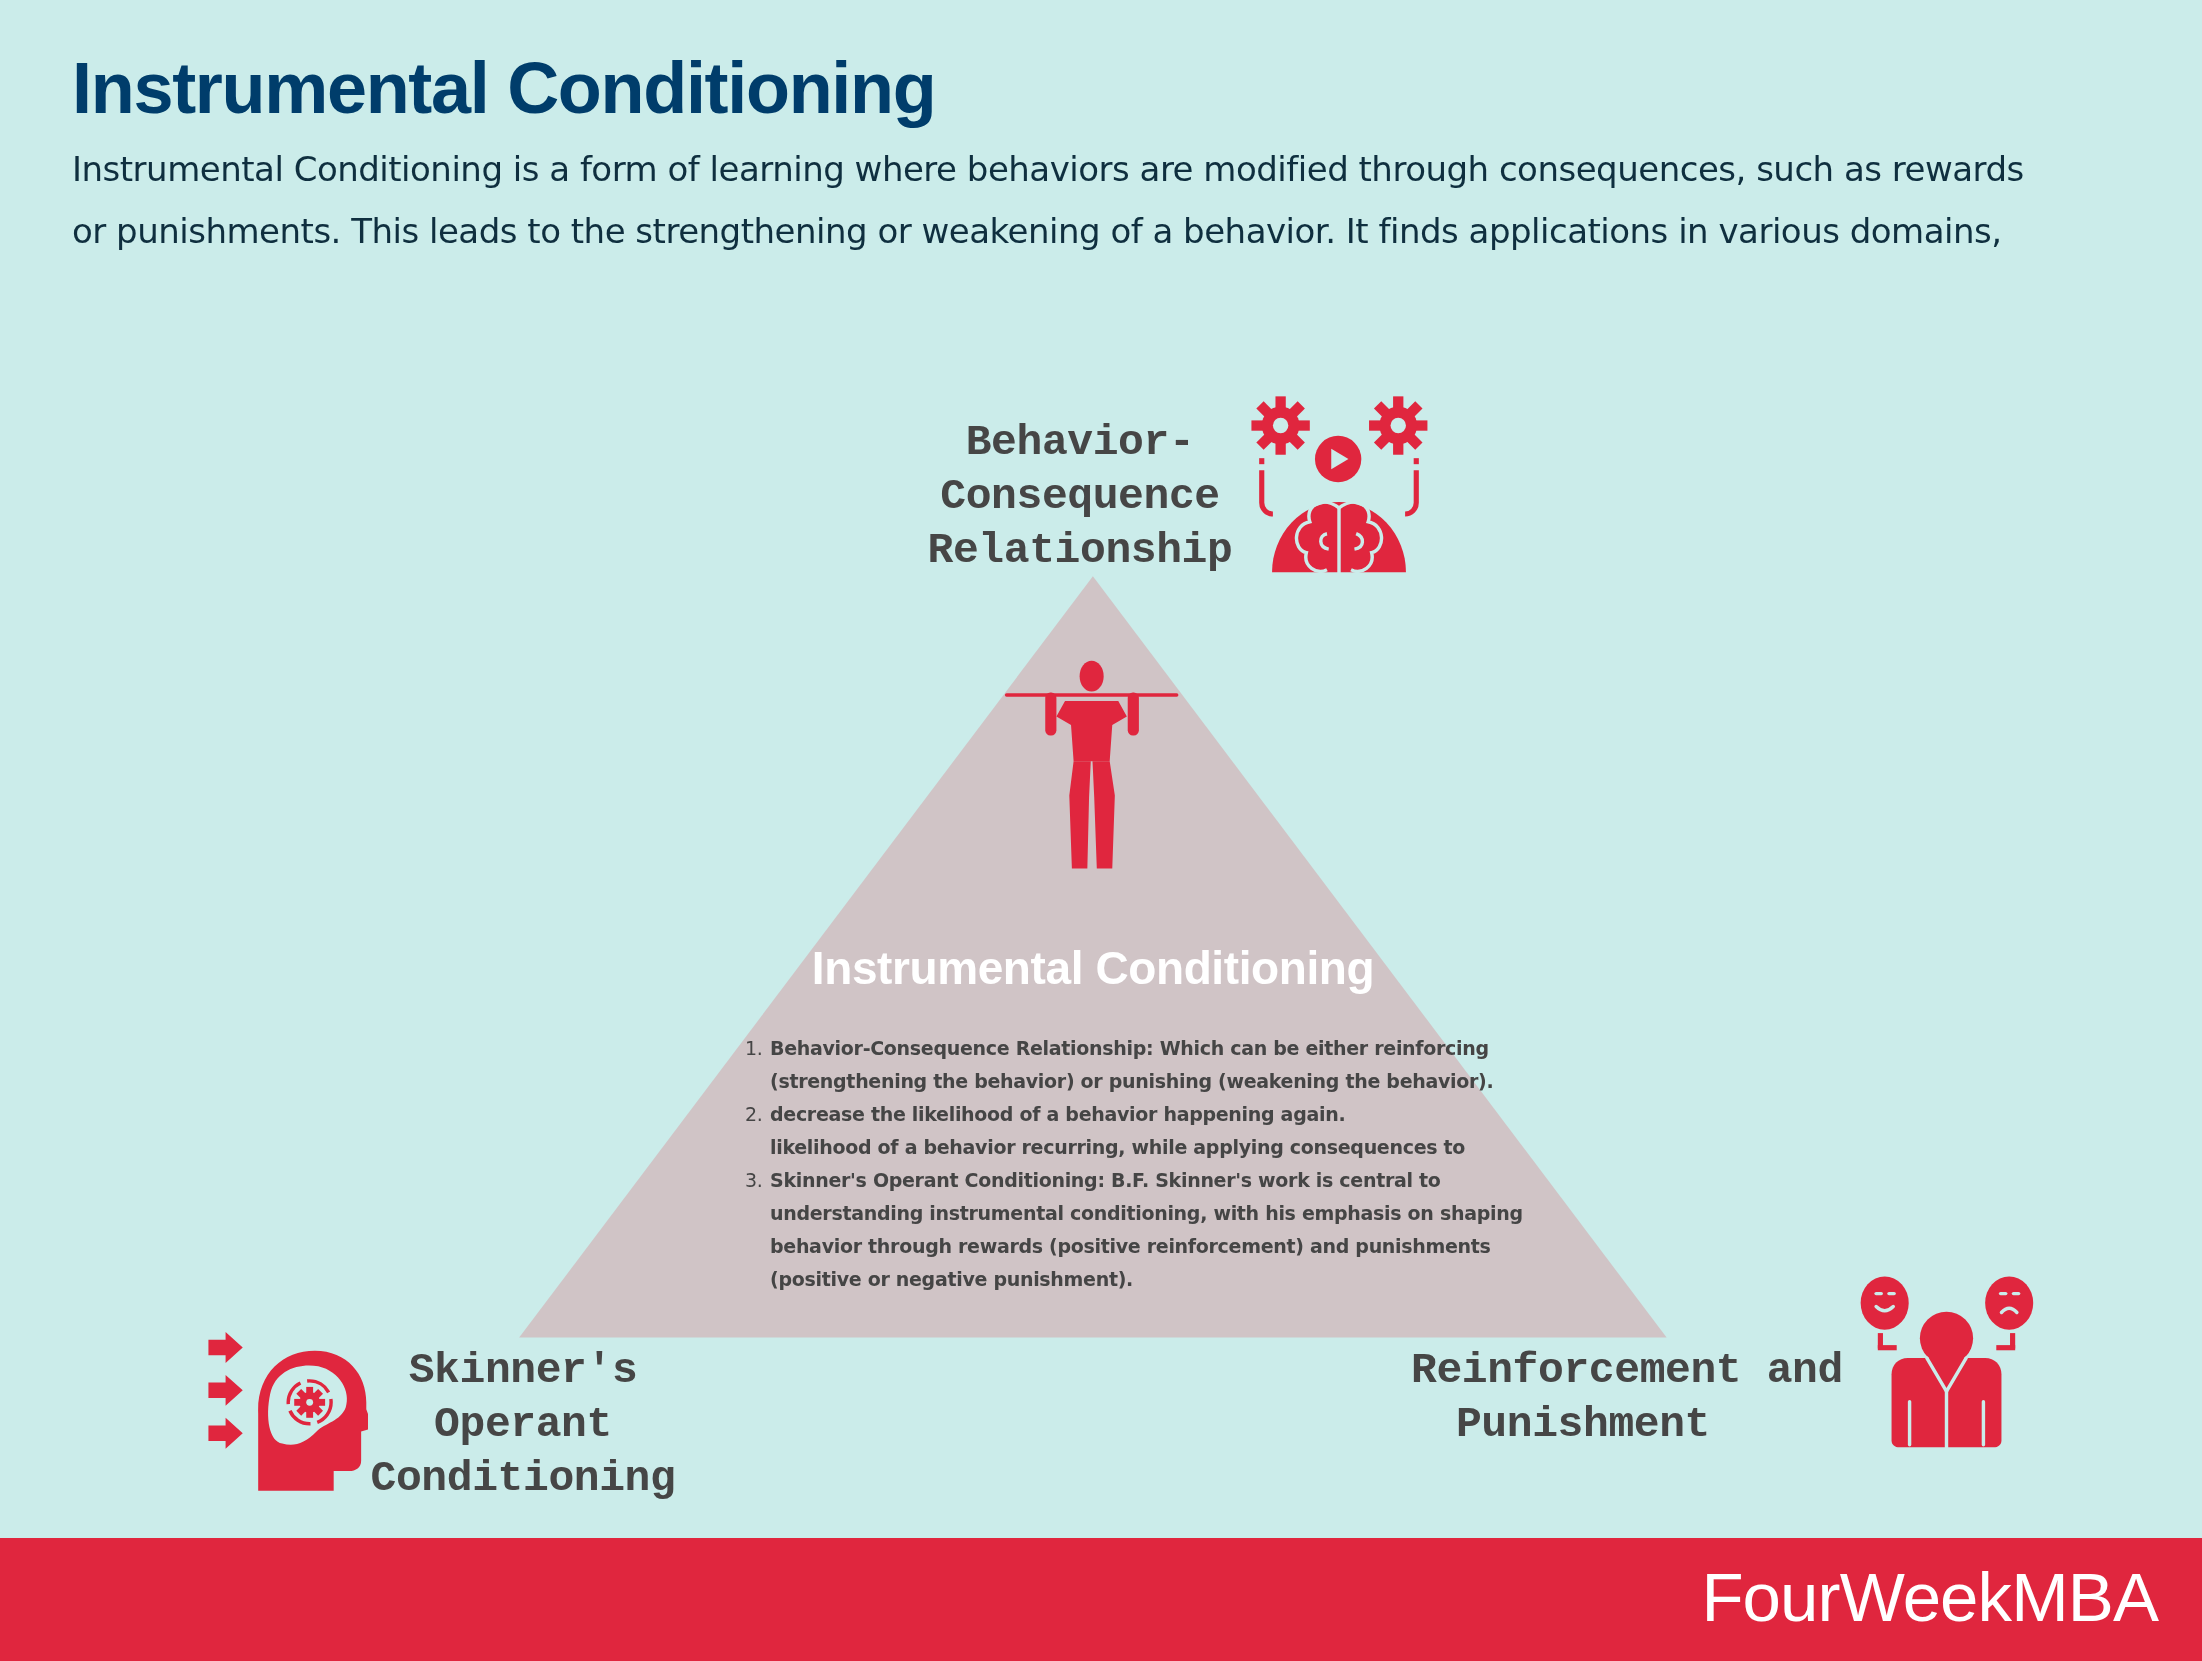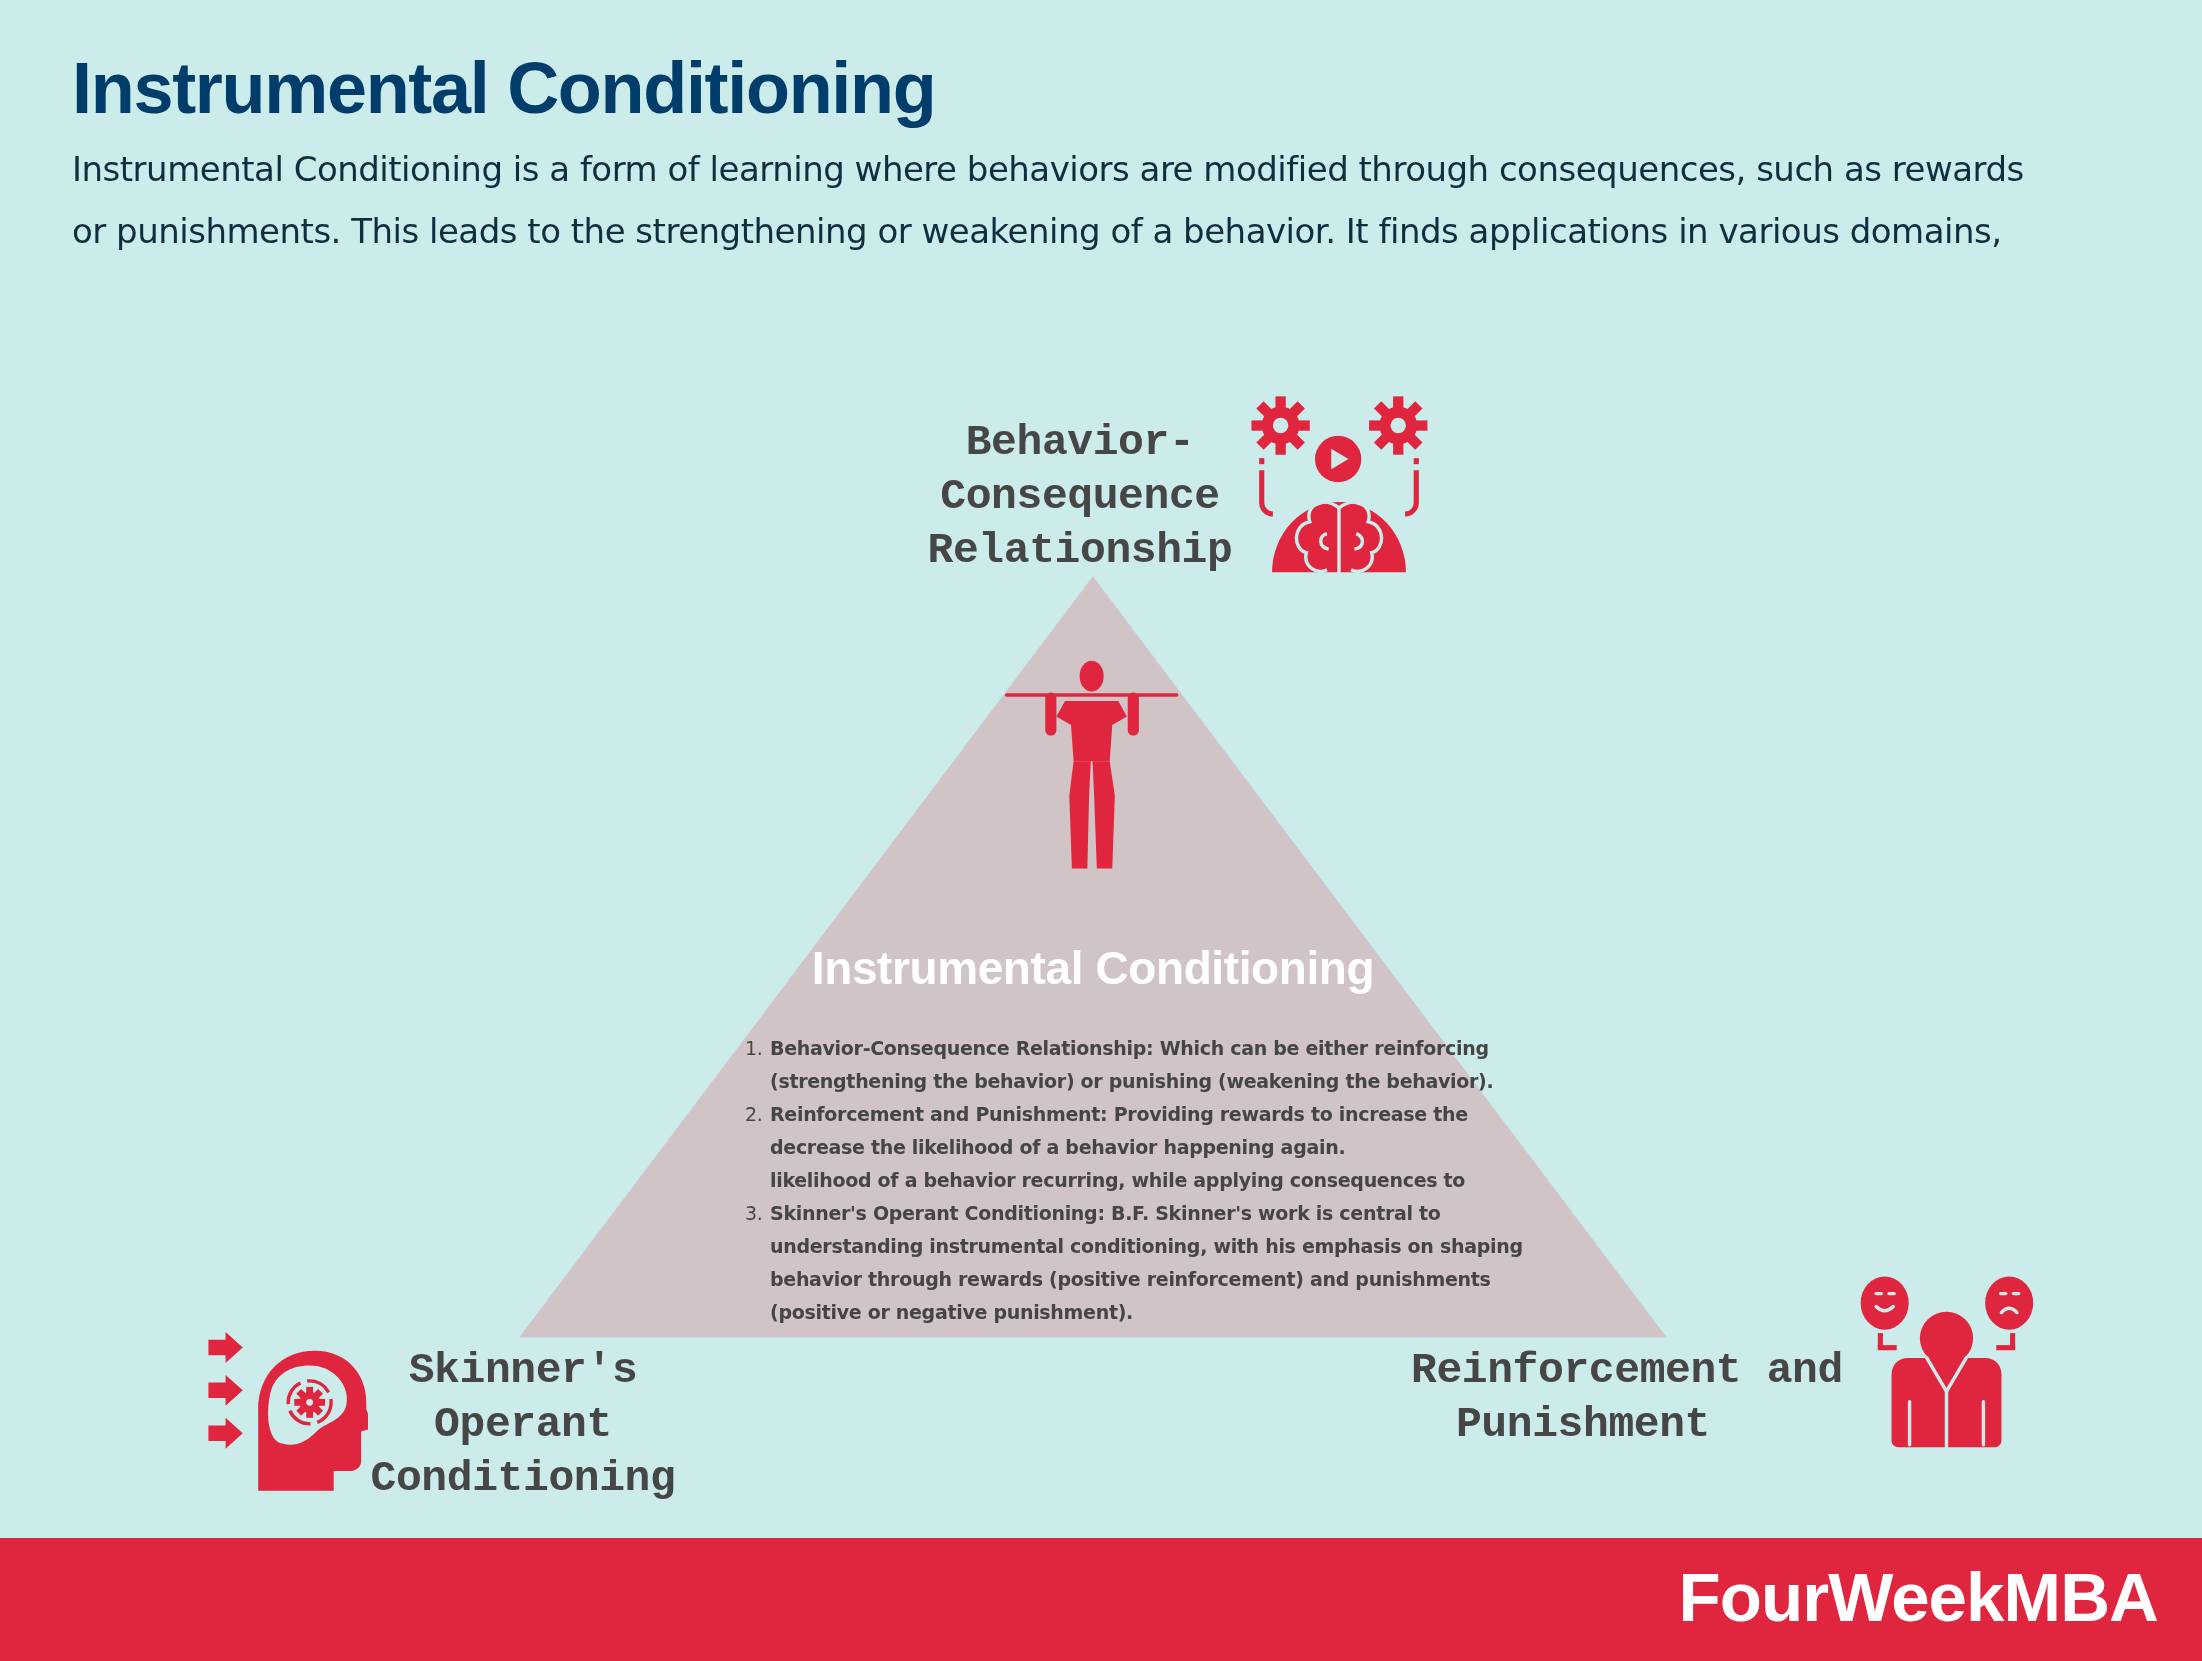--- a/index.html
+++ b/index.html
@@ -42,21 +42,21 @@
     letter-spacing: -0.3px;
   }
   .point { position: relative; padding-left: 25px; }
   .point .num { position: absolute; left: 0; top: 0; font-weight: 400; }
   .point .txt { display: block; font-weight: 700; white-space: nowrap; }
   #footer {
     left: 0; top: 1538px; width: 2203px; height: 124px; background: #e0263e;
   }
   #brand {
     right: 45px; top: 17px;
-    font-family: "Liberation Sans", sans-serif; font-weight: 700;
+    font-family: "Liberation Sans", sans-serif; font-weight: 400;
     font-size: 69px; color: #ffffff; letter-spacing: -0.9px; line-height: 86px;
   }
   svg { display: block; }
 </style>
 </head>
 <body>
 
 <h1 id="page-title" class="abs">Instrumental Conditioning</h1>
 
 <div id="intro" class="abs">
@@ -86,21 +86,20 @@
 <div id="inner-title" class="abs">Instrumental Conditioning</div>
 
 <div id="points" class="abs">
   <div class="point">
     <span class="num">1.</span>
     <span class="txt">Behavior-Consequence Relationship: Which can be either reinforcing</span>
     <span class="txt">(strengthening the behavior) or punishing (weakening the behavior).</span>
   </div>
   <div class="point">
     <span class="num">2.</span>
-    <span class="txt">Reinforcement and Punishment: Providing rewards to increase the</span>
     <span class="txt">decrease the likelihood of a behavior happening again.</span>
     <span class="txt">likelihood of a behavior recurring, while applying consequences to</span>
   </div>
   <div class="point">
     <span class="num">3.</span>
     <span class="txt">Skinner's Operant Conditioning: B.F. Skinner's work is central to</span>
     <span class="txt">understanding instrumental conditioning, with his emphasis on shaping</span>
     <span class="txt">behavior through rewards (positive reinforcement) and punishments</span>
     <span class="txt">(positive or negative punishment).</span>
   </div>

